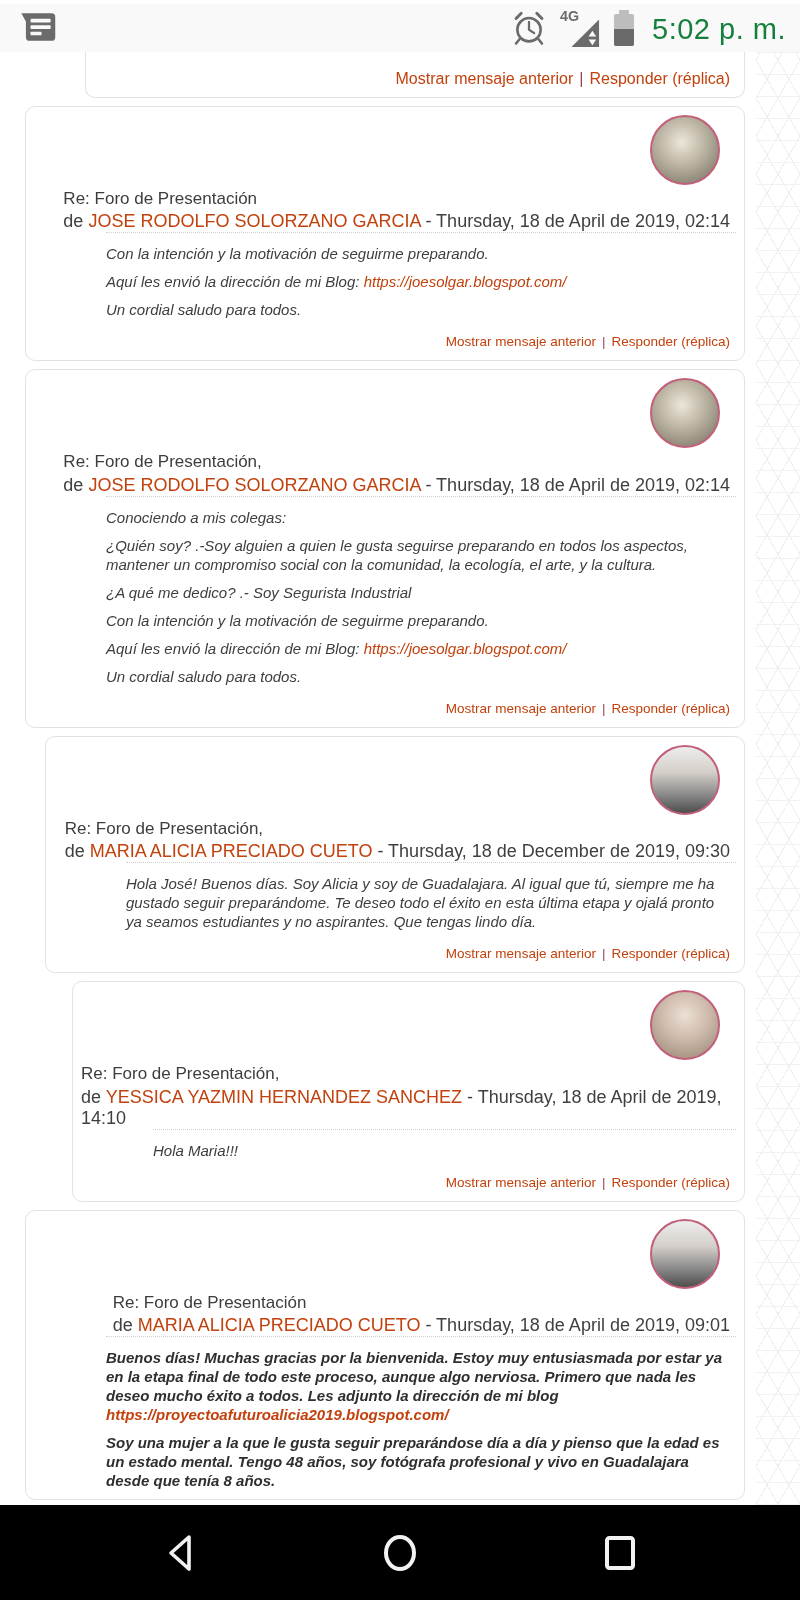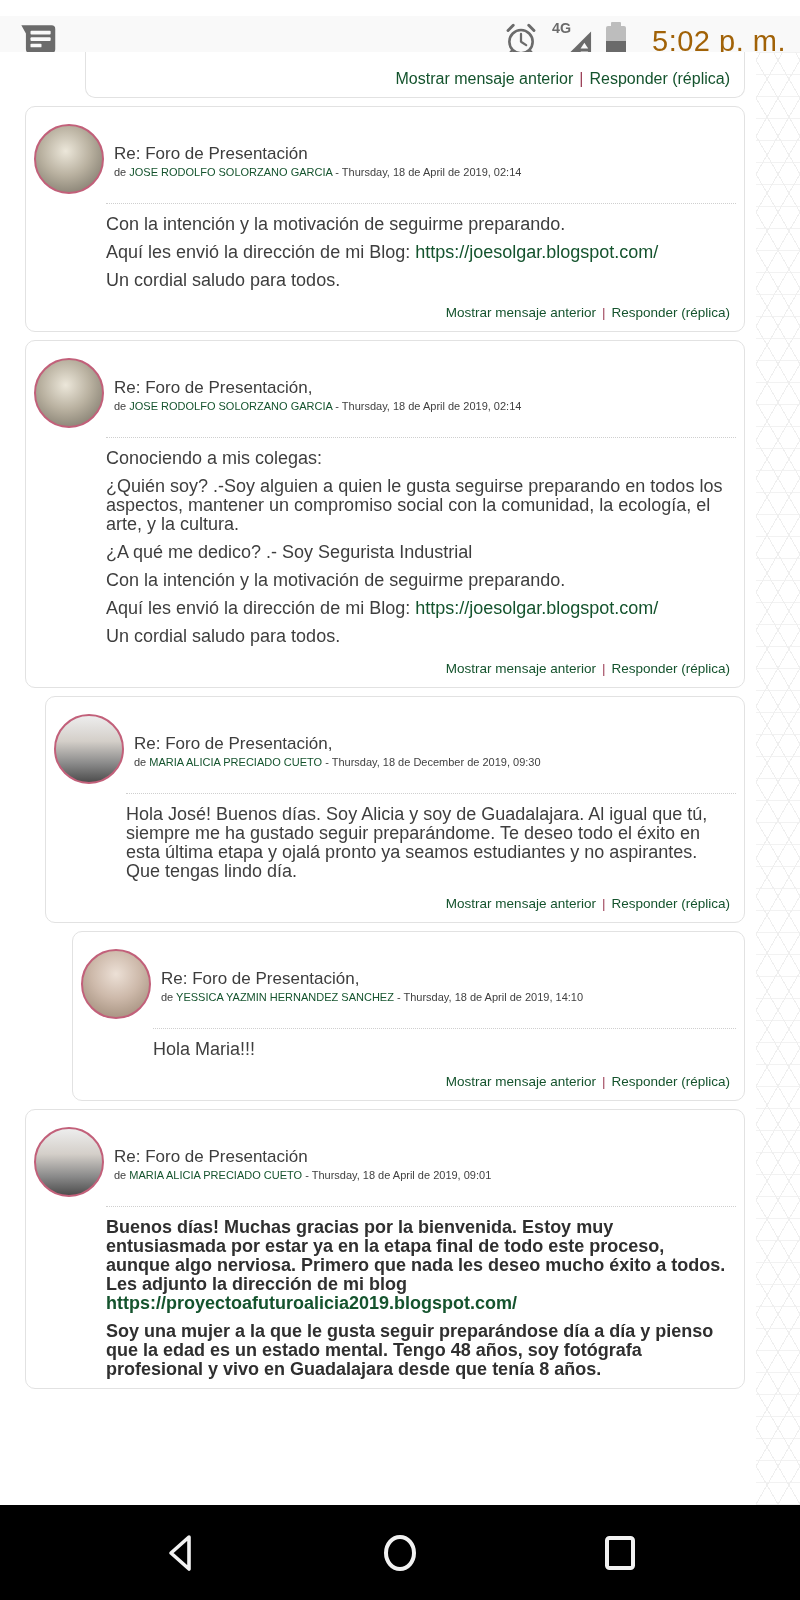--- a/index.html
+++ b/index.html
@@ -4,27 +4,27 @@
 <style>
   html,body{margin:0;padding:0;}
   body{
     width:800px;height:1600px;position:relative;overflow:hidden;
     background:#ffffff;
     font-family:"Liberation Sans", sans-serif;
     -webkit-font-smoothing:antialiased;
   }
   
   .status-bar{
-    position:absolute;top:16px;left:0;width:800px;height:52px;
+    position:absolute;top:4px;left:0;width:800px;height:52px;
     background:#f9f9f9;border-bottom:1px solid #ececec;
     display:flex;align-items:center;padding:0 14px;box-sizing:border-box;
   }
   .status-spacer{flex:1;}
   .status-right{display:flex;align-items:center;gap:12px;}
-  .status-time{font-size:29px;color:#a16207;letter-spacing:.5px;margin-left:14px;white-space:nowrap;}
+  .status-time{font-size:29px;color:#15803d;letter-spacing:.5px;margin-left:6px;white-space:nowrap;}
   .battery{position:relative;width:20px;height:32px;background:#bdbdbd;border-radius:2px;margin-left:2px;}
   .battery:before{content:"";position:absolute;top:-4px;left:5px;width:10px;height:4px;background:#bdbdbd;border-radius:1px 1px 0 0;}
   .battery-fill{position:absolute;bottom:0;left:0;width:100%;height:17px;background:#6a6a6a;border-radius:0 0 2px 2px;}
   
   .content{
     position:absolute;top:52px;left:0;width:800px;height:1453px;
     overflow:hidden;background:#ffffff;
   }
   .pattern-strip{
     position:absolute;top:0;right:0;width:44px;height:100%;
@@ -41,34 +41,34 @@
   }
   .post.partial{
     border-top:none;border-radius:0 0 10px 10px;
     height:46px;margin-left:85px;
     display:flex;align-items:flex-end;justify-content:flex-end;
     padding:0 14px 9px 0;
   }
   .lvl0{margin-left:25px;}
   .lvl1{margin-left:45px;}
   .lvl2{margin-left:72px;}
-  .post-header{display:flex;align-items:center;min-height:88px;padding:8px 14px 0 8px;}
+  .post-header{display:flex;align-items:flex-end;min-height:88px;padding:8px 14px 0 8px;flex-direction:column;}
   .avatar{
     width:70px;height:70px;border-radius:50%;flex:0 0 70px;
     border:2px solid #c2607a;box-sizing:border-box;margin-right:10px;
   }
   .av-jose{background:radial-gradient(circle at 45% 38%, #ece7da 0%, #b9b1a0 45%, #6f6a5e 100%);}
   .av-maria{background:linear-gradient(180deg,#ededed 0%,#d4cfc9 38%,#8a8a8a 72%,#4d4d4d 100%);}
   .av-yessica{background:radial-gradient(circle at 50% 35%, #ece0d6 0%, #cdb9aa 45%, #96826f 100%);}
   .head-text{padding-top:4px;}
   .post-title{margin:0;font-size:17px;font-weight:400;color:#3d3d3d;line-height:1.2;}
-  .post-meta{font-size:11px;color:#3f3f3f;margin-top:2px;}
-  a.author-link, a.body-link, .footer-links a{color:#14532d;text-decoration:none;}
+  .post-meta{font-size:18px;color:#3f3f3f;margin-top:2px;}
+  a.author-link, a.body-link, .footer-links a{color:#c2410c;text-decoration:none;}
   .separator{border-top:1px dotted #cfcfcf;margin:0 8px 0 80px;}
-  .post-body{padding:2px 16px 0 80px;font-size:18px;color:#3e3e3e;line-height:19px;}
+  .post-body{padding:2px 16px 0 80px;font-size:15px;color:#3e3e3e;line-height:19px;font-style:italic;}
   .post-body p{margin:9px 0;}
   .post-body.bold{font-weight:700;color:#2f2f2f;}
   .post-footer{
     display:flex;justify-content:flex-end;align-items:center;
     padding:6px 14px 11px 14px;font-size:13.5px;
   }
   .footer-links{white-space:nowrap;}
   .footer-links .divider{color:#9c3f57;margin:0 6px;}
   
   .nav-bar{

